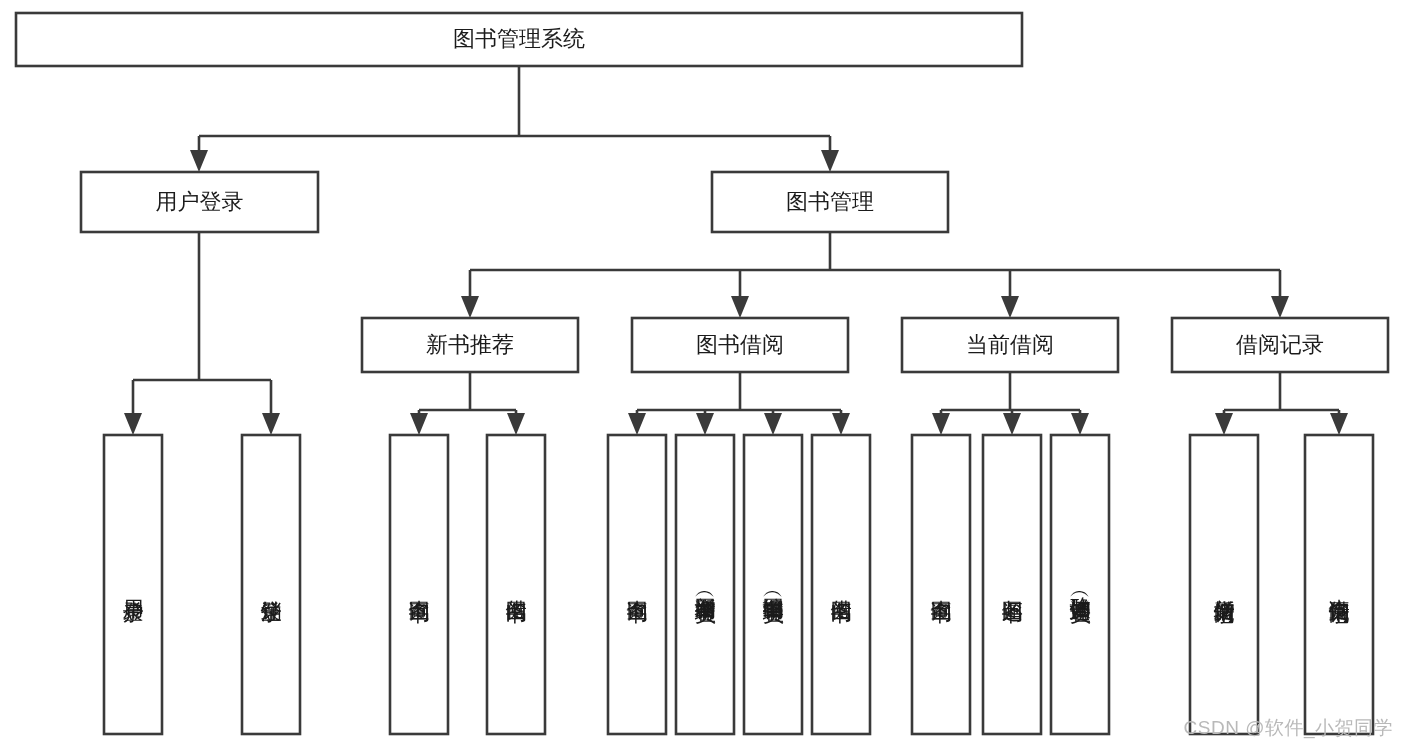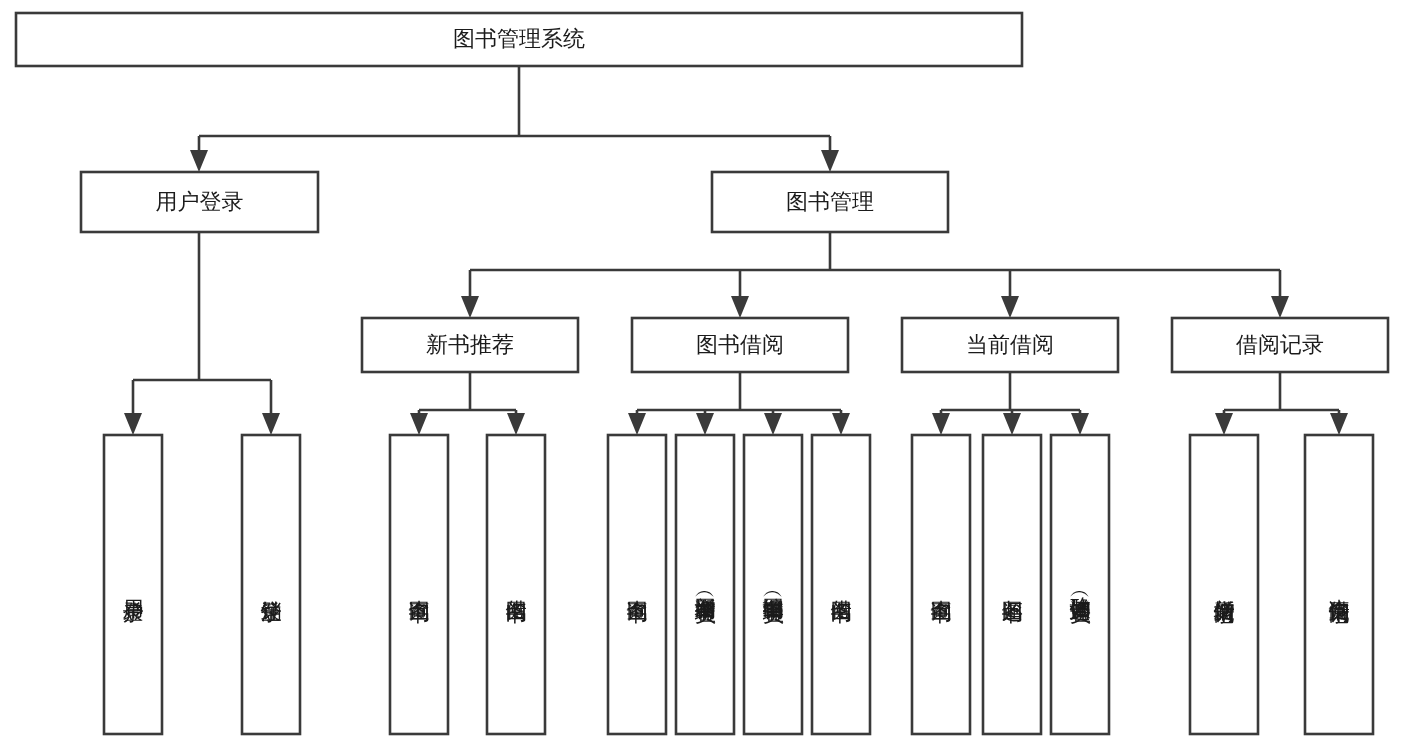--- a/index.html
+++ b/index.html
@@ -215,14 +215,15 @@
         <span class="leaf-label">确认归还（管理员）</span>
       </div>
       <div class="leaf-label-wrap" style="left: 1190px; top: 435px; width: 68px; height: 299px;">
         <span class="leaf-label">新增借阅记录</span>
       </div>
       <div class="leaf-label-wrap" style="left: 1305px; top: 435px; width: 68px; height: 299px;">
         <span class="leaf-label">查询借阅记录</span>
       </div>
     </div>
 
+  <div class="watermark">CSDN @软件_小贺同学</div>
 
 </div>
 
 </body></html>

